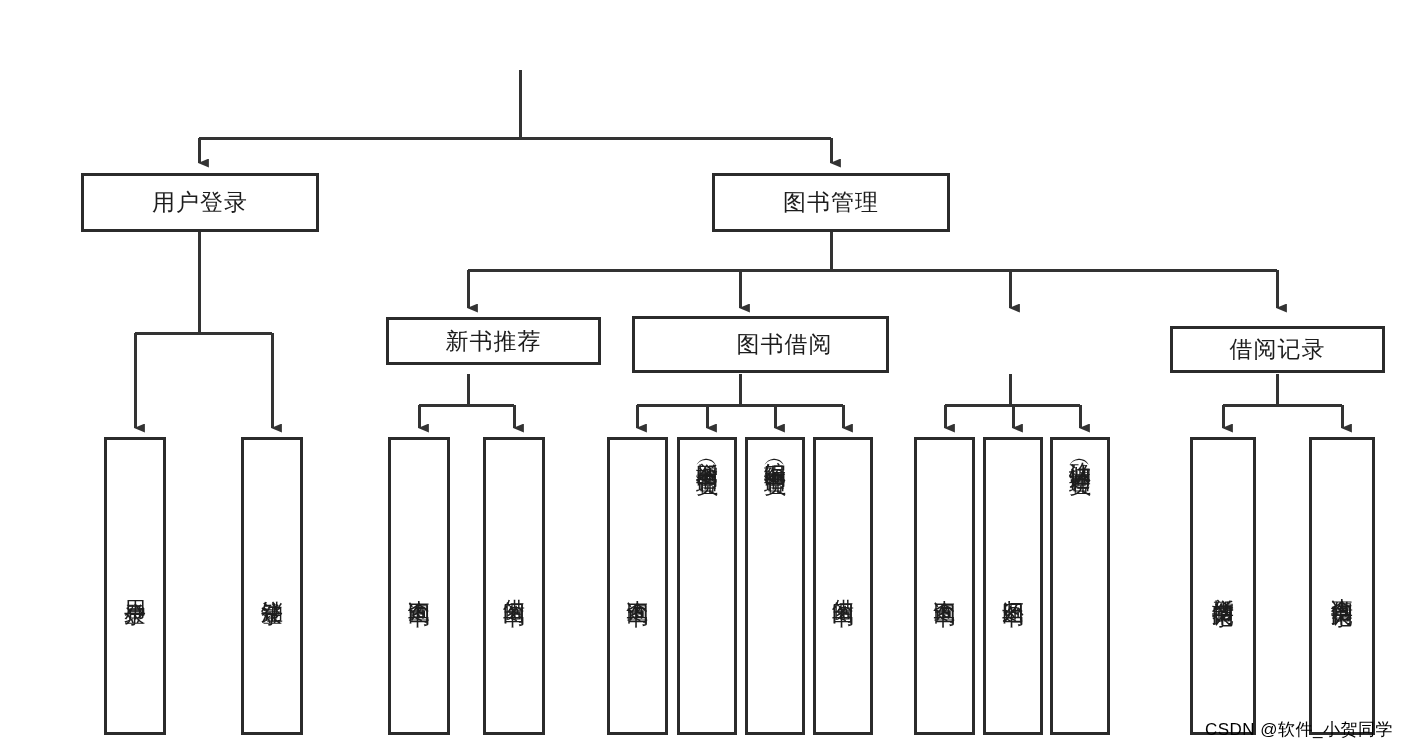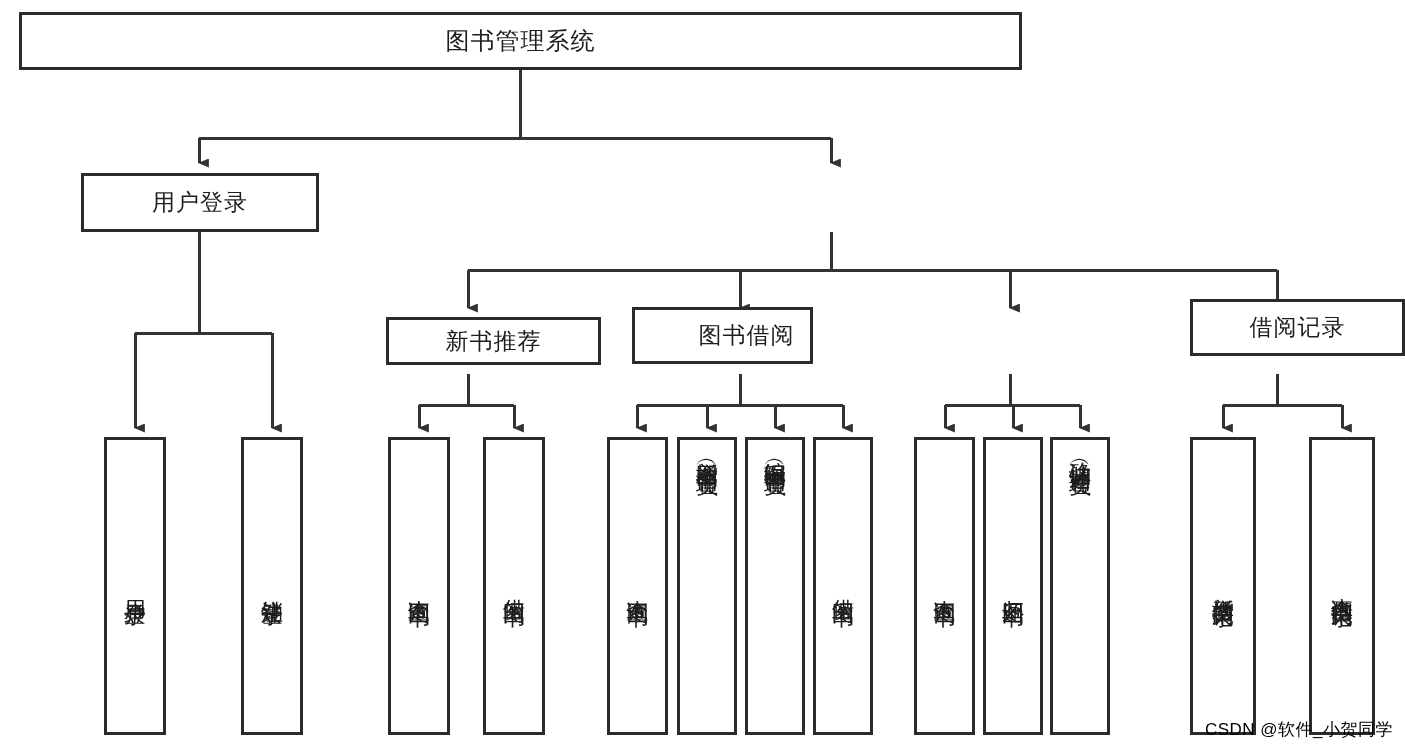--- a/index.html
+++ b/index.html
@@ -124,35 +124,35 @@
       <path d="M1013,405 L1013,428" marker-end="url(#arrow)"></path>
       <path d="M1080,405 L1080,428" marker-end="url(#arrow)"></path>
 
       <path d="M1277,374 L1277,405"></path>
       <path d="M1223,405 L1342,405"></path>
       <path d="M1223,405 L1223,428" marker-end="url(#arrow)"></path>
       <path d="M1342,405 L1342,428" marker-end="url(#arrow)"></path>
     </g>
   </svg>
 
-  <div class="node root" style="left:19px; top:12px; width:1003px; height:58px;">
-    <span class="label-h">图书管理系统</span>
-  </div>
 
   <div class="node level1" style="left:81px; top:173px; width:238px; height:59px;">
     <span class="label-h">用户登录</span>
   </div>
+  <div class="node level1" style="left:712px; top:173px; width:238px; height:59px;">
+    <span class="label-h">图书管理</span>
+  </div>
 
   <div class="node level2" style="left:362px; top:317px; width:215px; height:48px;margin-left:24px;">
     <span class="label-h">新书推荐</span>
   </div>
-  <div class="node level2" style="left:632px; top:307px; width:181px; height:57px;padding-left:48px;">
+  <div class="node level2" style="left:632px; top:316px; width:257px; height:57px;padding-left:48px;">
     <span class="label-h">图书借阅</span>
   </div>
-  <div class="node level2" style="left:1170px; top:299px; width:215px; height:57px;margin-left:20px;">
+  <div class="node level2" style="left:1170px; top:326px; width:215px; height:47px;">
     <span class="label-h">借阅记录</span>
   </div>
 
   <div class="node leaf mid" style="left:104px; top:437px; width:62px; height:298px;">
     <span class="label-v">用户登录</span>
   </div>
   <div class="node leaf mid" style="left:241px; top:437px; width:62px; height:298px;">
     <span class="label-v">注销登录</span>
   </div>
 

